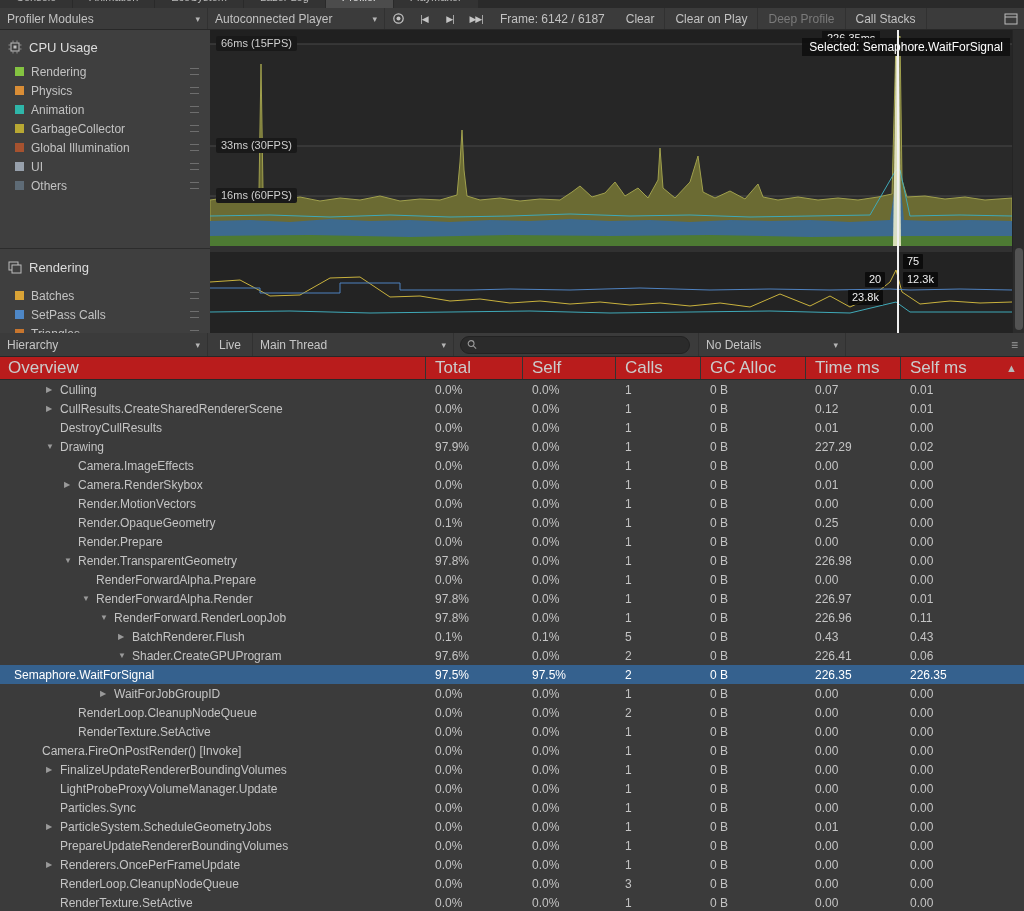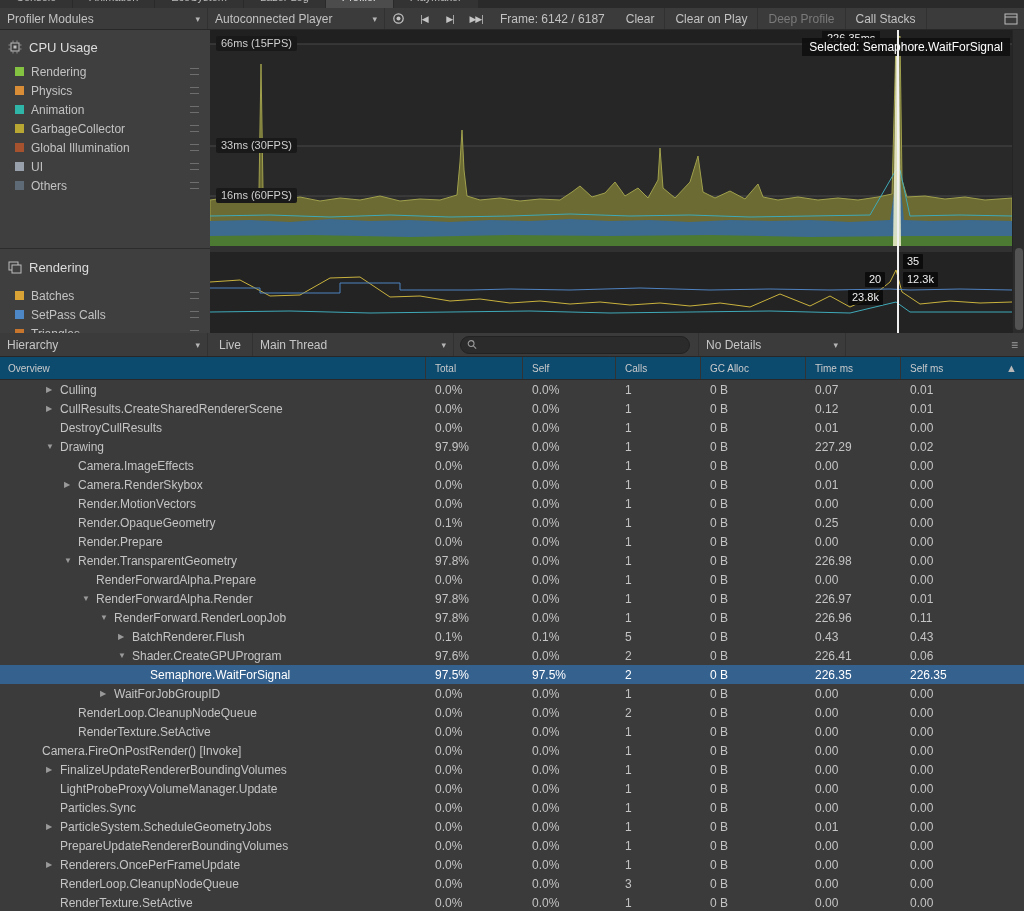--- a/index.html
+++ b/index.html
@@ -53,21 +53,21 @@
   .cb{display:flex;align-items:center;height:100%;padding:0 7px;white-space:nowrap;color:#c6c6c6}
   .hier-dd{width:193px;justify-content:space-between;border-right:1px solid #313131}
   .live-btn{width:30px;justify-content:center;border-right:1px solid #313131}
   .thread-dd{width:186px;justify-content:space-between;border-right:1px solid #313131}
   .cpugpu{padding:0 10px;width:150px}
   .search{width:216px;height:16px;background:#2b2b2b;border:1px solid #222;border-radius:9px;display:flex;align-items:center;padding:0 6px;gap:5px;margin-left:6px}
   .search input{background:transparent;border:0;outline:0;color:#ddd;font-size:11px;width:100%;font-family:"Liberation Sans",sans-serif}
   .details-dd{width:132px;justify-content:space-between;margin-left:8px;border-left:1px solid #313131;border-right:1px solid #313131}
   .mini-menu{margin-left:auto;padding:0 6px;color:#9e9e9e;font-size:12px}
   
-  .thead{position:absolute;top:357px;left:0;width:1024px;height:22px;background:#0c4a6e;border-bottom:1px solid #292929;display:grid;grid-template-columns:425px 97px 93px 85px 105px 95px 95px;align-items:stretch;font-size:10px;color:#cbcbcb}
+  .thead{position:absolute;top:357px;left:0;width:1024px;height:22px;background:#b91c1c;border-bottom:1px solid #292929;display:grid;grid-template-columns:425px 97px 93px 85px 105px 95px 95px;align-items:stretch;font-size:17px;color:#cbcbcb}
   .thead .hc{display:flex;align-items:center;padding-left:9px;border-left:1px solid #333}
   .thead .hc.first{border-left:none;padding-left:8px}
   .sort{position:absolute;right:7px;top:357px;height:22px;display:flex;align-items:center;color:#b8b8b8;font-size:11px}
   .tbody{position:absolute;top:380px;left:0;width:1024px;height:531px;background:#3b3b3b;overflow:hidden}
   .trow{display:grid;grid-template-columns:425px 97px 93px 85px 105px 95px 95px 29px;height:19px;align-items:center;color:#c4c4c4}
   .trow.selected{background:#35618e;color:#fff}
   .cell{white-space:nowrap;overflow:hidden}
   .cell.name{display:flex;align-items:center}
   .arrow{width:14px;flex:none;font-size:8px;color:#9a9a9a}
   .trow.selected .arrow{color:#dcdcdc}
@@ -224,21 +224,21 @@
   </div>
 
   <div class="chart-gap"></div>
 
   <div class="render-chart">
     <svg width="802" height="81" viewBox="0 0 802 81">
       <polyline fill="none" stroke="#c9b23d" stroke-width="1" points="0,30 30,28 60,44 90,43 120,26 150,25 180,45 210,44 240,49 270,47 300,51 330,49 360,52 390,50 420,53 450,51 480,54 510,51 540,55 570,42 600,54 620,44 640,55 660,46 680,30 686,18 692,40 710,52 740,49 770,51 802,50"></polyline>
       <polyline fill="none" stroke="#4f82c0" stroke-width="1" points="0,36 50,36 50,41 130,41 130,31 190,31 190,38 260,38 300,37 360,38 430,36 500,38 560,37 620,38 680,37 700,38 750,37 802,38"></polyline>
       <polyline fill="none" stroke="#3fa9b8" stroke-width="1" points="0,60 80,59 160,61 240,60 320,59 400,61 480,60 560,59 640,61 686,50 700,60 750,60 802,60"></polyline>
     </svg>
-    <div class="stat-badge sb0">35</div>
+    <div class="stat-badge sb0">75</div>
     <div class="stat-badge sb1">20</div>
     <div class="stat-badge sb2">12.3k</div>
     <div class="stat-badge sb3">23.8k</div>
   </div>
 
   <div class="chart-scroll">
       <div class="thumb"></div>
     </div>
   <div class="sel-line"></div>
 
@@ -452,21 +452,21 @@
           <span>Shader.CreateGPUProgram</span>
         </div>
         <div class="cell val">97.6%</div>
         <div class="cell val">0.0%</div>
         <div class="cell val">2</div>
         <div class="cell val">0 B</div>
         <div class="cell val">226.41</div>
         <div class="cell val">0.06</div>
       </div>
       <div class="trow selected">
-        <div class="cell name" style="padding-left: 136px; align-items: flex-end;">
+        <div class="cell name" style=" align-items: flex-end;">
           <span class="arrow"></span>
           <span>Semaphore.WaitForSignal</span>
         </div>
         <div class="cell val">97.5%</div>
         <div class="cell val">97.5%</div>
         <div class="cell val">2</div>
         <div class="cell val">0 B</div>
         <div class="cell val">226.35</div>
         <div class="cell val">226.35</div>
       </div>

